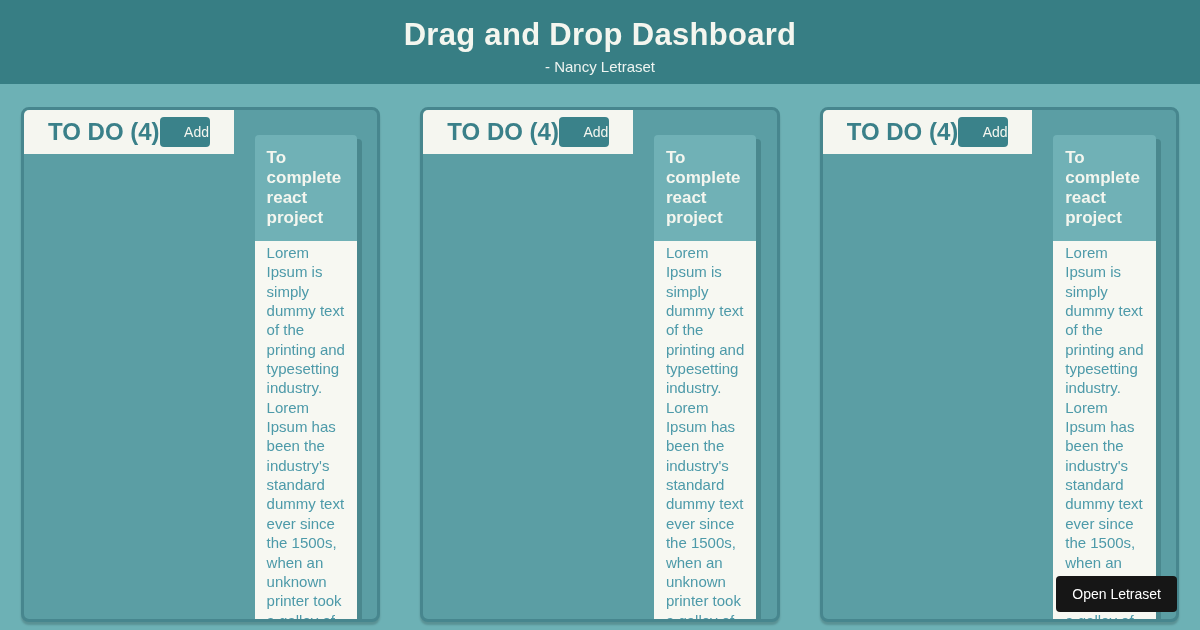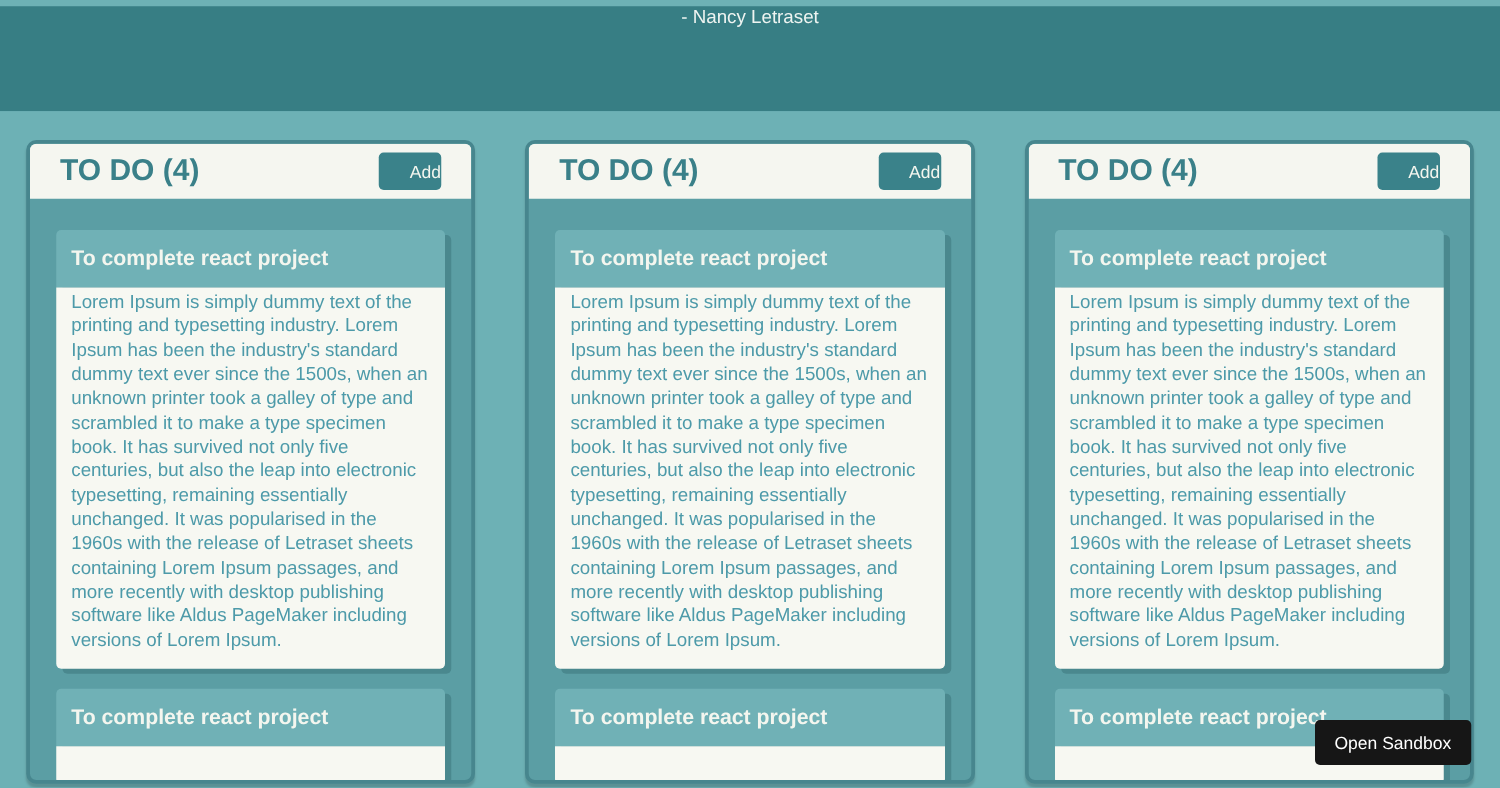--- a/index.html
+++ b/index.html
@@ -36,21 +36,21 @@
   }
   .column {
     flex: 1 1 0;
     height: 515px;
     background: #5b9ea4;
     border: 3px solid #47868e;
     border-radius: 8px;
     box-shadow: 0 3px 2px rgba(0,0,0,0.18);
     overflow: hidden;
     display: flex;
-    flex-direction: column;
+    flex-direction: row;
   }
   .column-header {
     background: #f5f6f0;
     height: 44px;
     flex: none;
     display: flex;
     align-items: center;
     justify-content: space-between;
     padding: 0 24px;
   }
@@ -109,20 +109,21 @@
     border: none;
     border-radius: 4px;
     cursor: pointer;
     z-index: 10;
   }
 </style>
 </head>
 <body>
 
 <header class="app-header">
+  <h1>Drag and Drop Dashboard</h1>
   <div class="subtitle">- Nancy Letraset</div>
 </header>
 
 <main class="board">
 
   <section class="column">
     <div class="column-header">
       <span class="column-title">TO DO (4)</span>
       <button class="add-btn">Add</button>
     </div>
@@ -167,13 +168,13 @@
       </div>
       <div class="card">
         <div class="card-header">To complete react project</div>
         <div class="card-body stub"></div>
       </div>
     </div>
   </section>
 
 </main>
 
-<button class="open-sandbox">Open Sandbox</button>
+<button class="open-sandbox">Open Letraset</button>
 
 </body></html>

